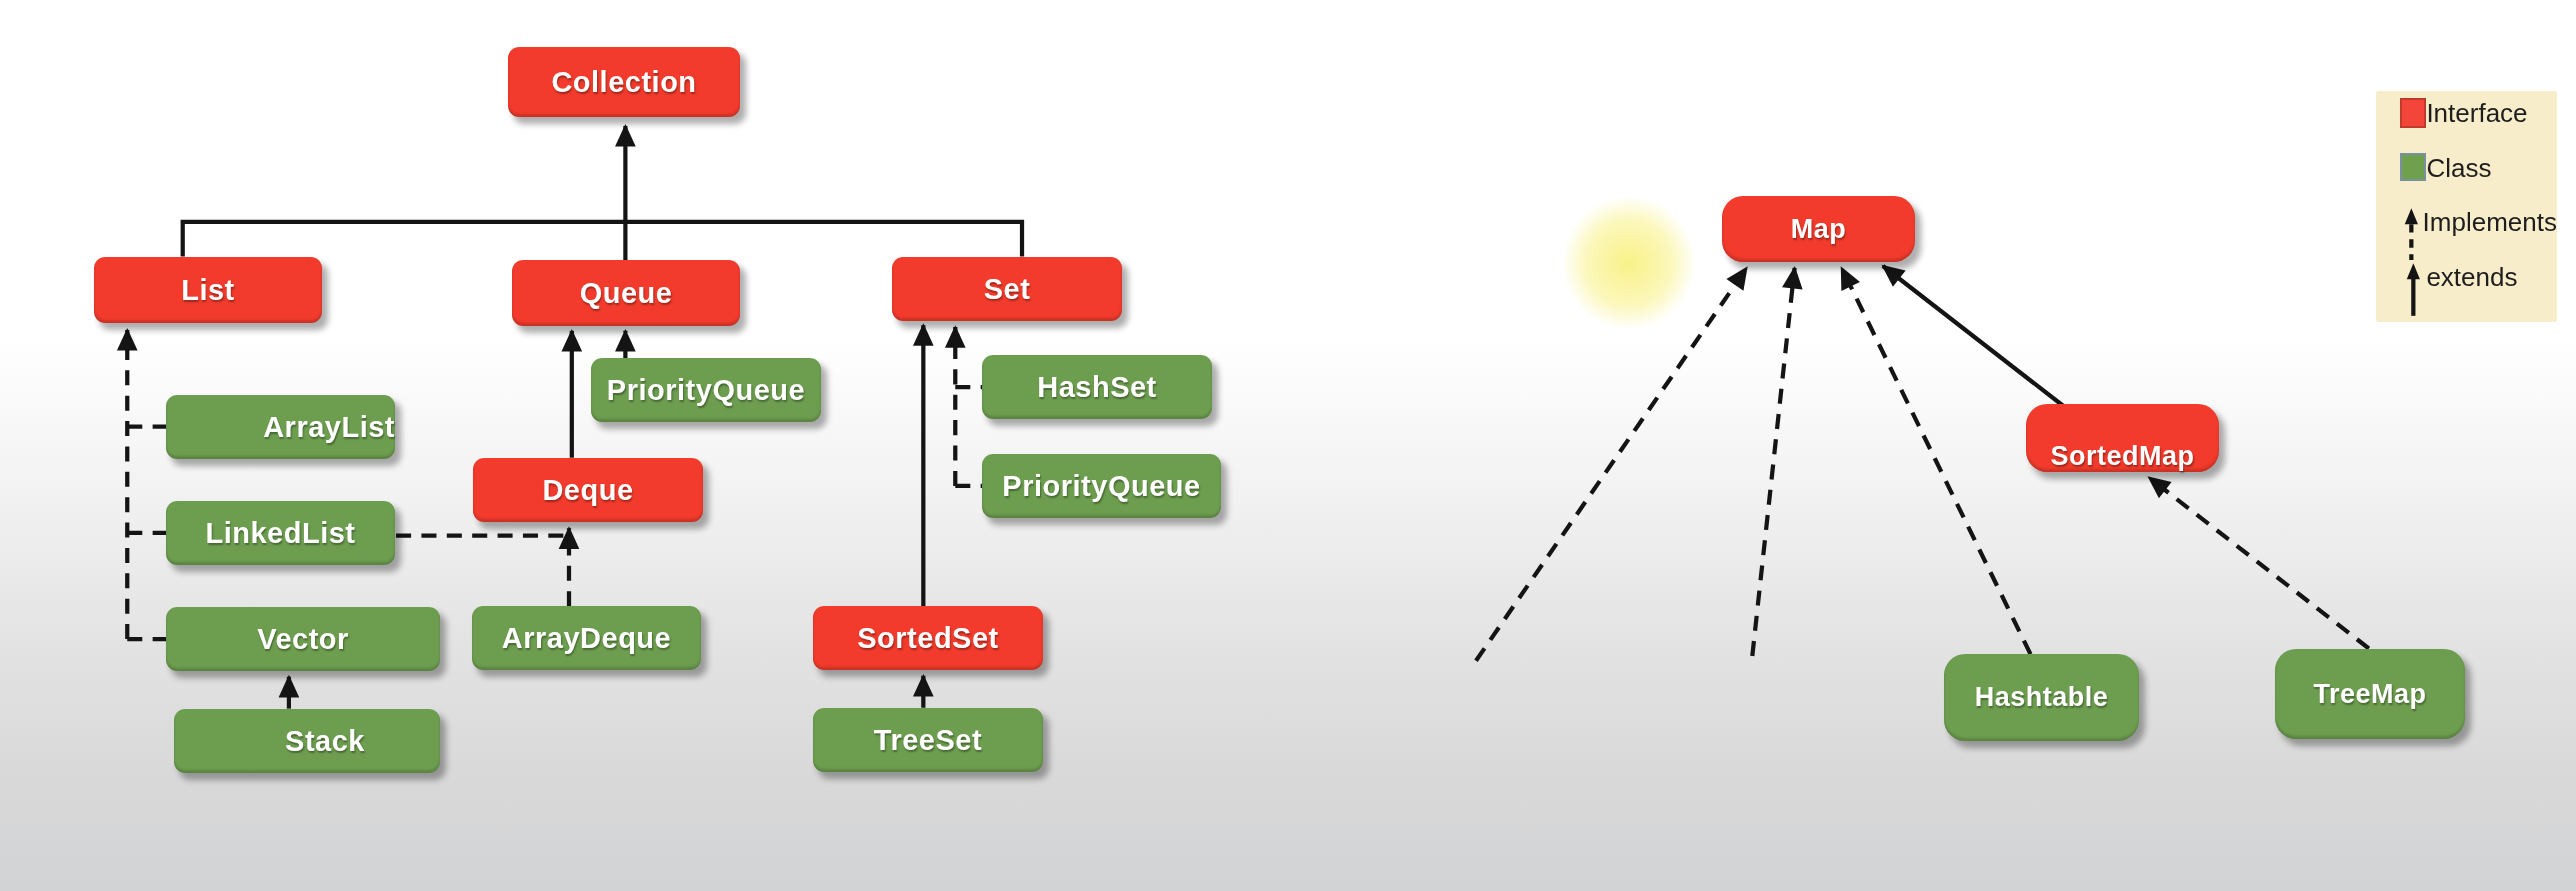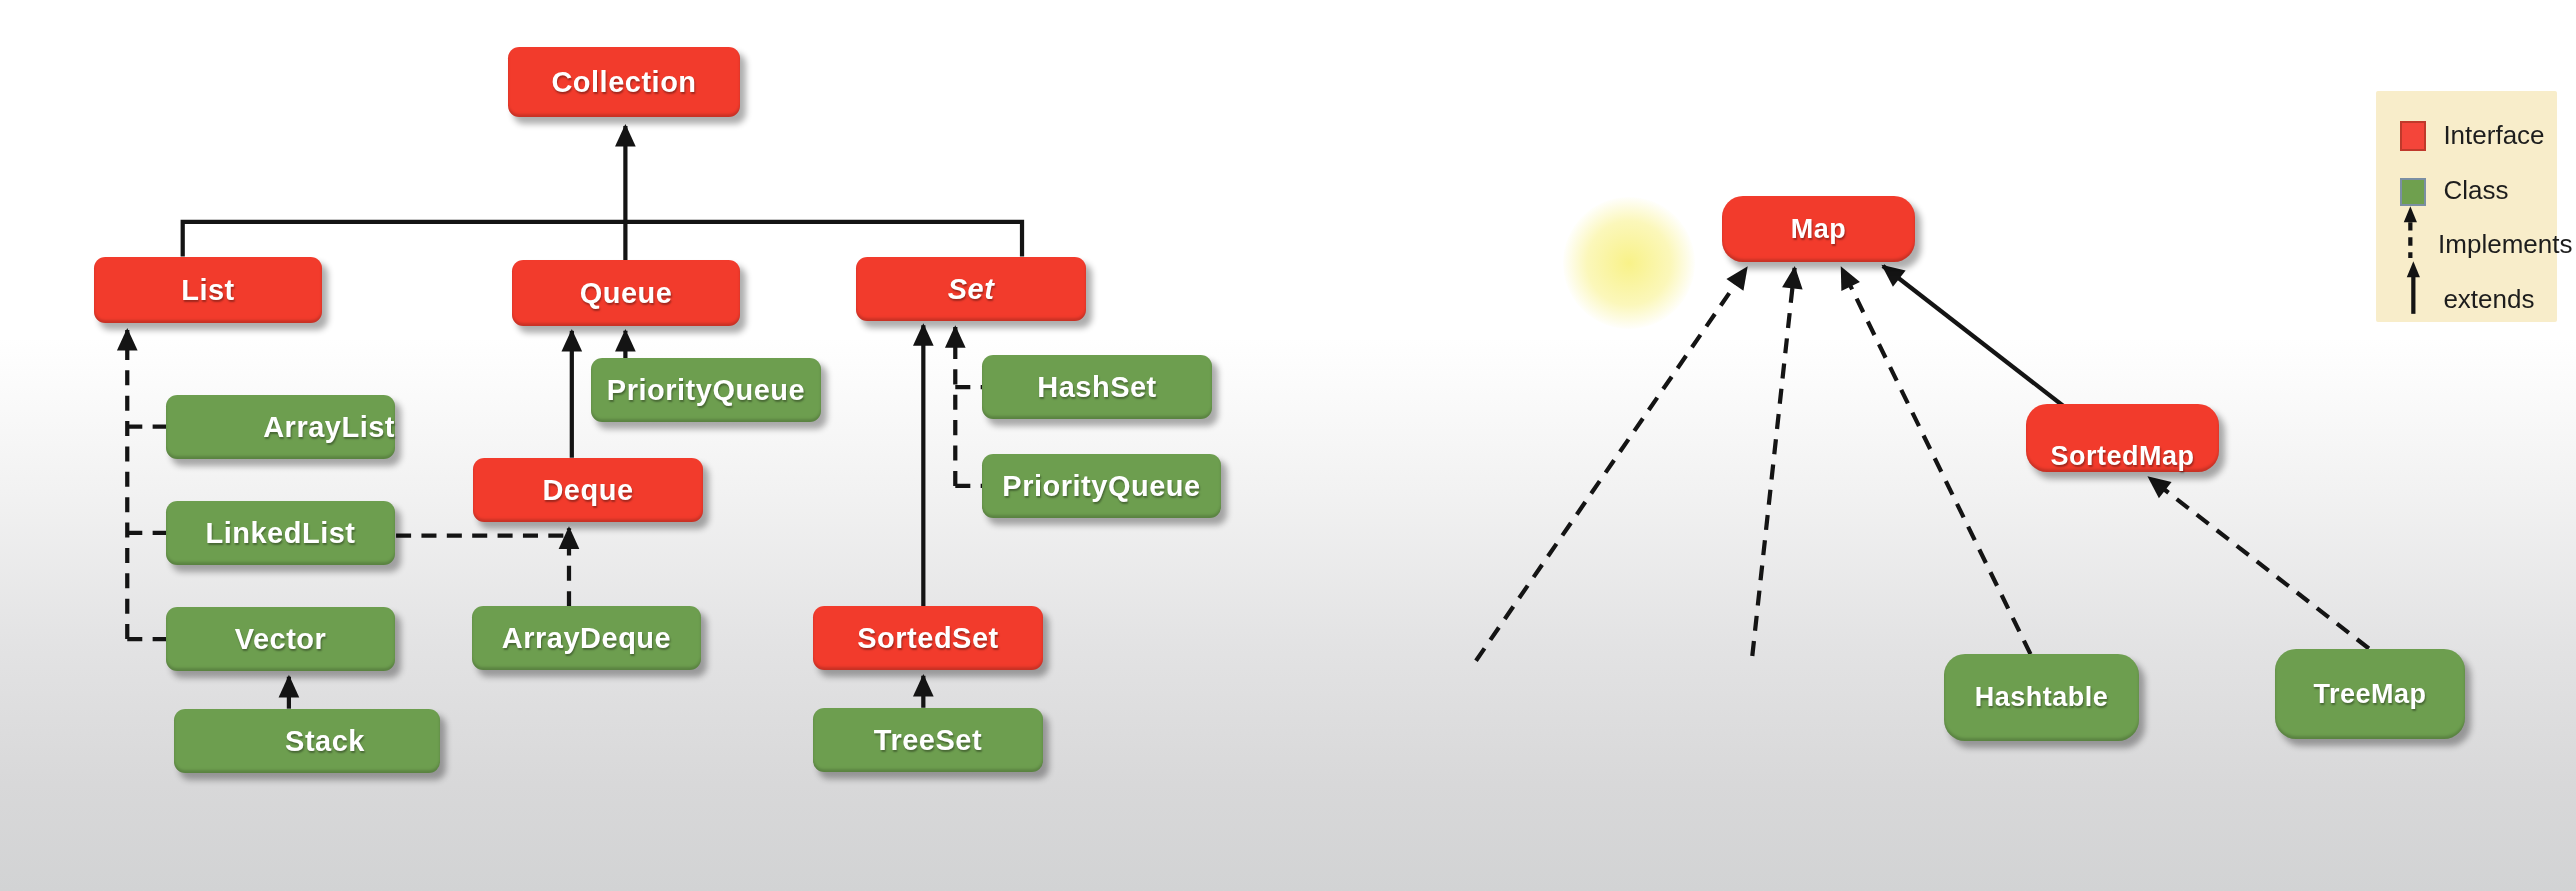--- a/index.html
+++ b/index.html
@@ -9,21 +9,21 @@
   svg.connectors{position:absolute;left:0;top:0;width:2576px;height:891px;}
   .glow{position:absolute;left:1563px;top:197px;width:132px;height:132px;border-radius:50%;
         background:radial-gradient(circle,rgba(248,241,130,0.95) 0%,rgba(248,241,130,0.55) 45%,rgba(248,241,130,0) 72%);}
   .node{position:absolute;border-radius:11.3px;display:flex;align-items:center;justify-content:center;
         color:#ffffff;font-weight:bold;font-size:29px;letter-spacing:0.5px;
         box-shadow:5.6px 6.6px 6.6px rgba(0,0,0,0.32), inset 0 -2.8px 2.8px rgba(0,0,0,0.18);
         text-shadow:0.9px 1.9px 1.9px rgba(0,0,0,0.35);}
   .node.small{font-size:27px;border-radius:21px;}
   .legend{position:absolute;left:2376px;top:91px;width:181px;height:231px;border-radius:1.9px;
           display:flex;flex-direction:column;justify-content:space-evenly;padding:5.6px 0 5.6px 24.4px;box-sizing:border-box;}
-  .legend-row{display:flex;align-items:flex-end;gap:17px;height:53px;}
+  .legend-row{display:flex;align-items:flex-start;height:53px;}
   .legend-swatch{width:26px;height:30px;box-sizing:border-box;}
   .legend-label{font-size:26px;color:#1d1d1d;}
   .legend-icon{display:flex;align-items:center;justify-content:center;width:26px;}
 </style>
 </head>
 <body>
 
 <div class="stage">
 
   <div class="glow"></div>
@@ -73,30 +73,30 @@
 
   <div class="node" style="left: 508px; top: 47px; width: 232px; height: 70px; background: rgb(242, 59, 44);">
       <span>Collection</span>
     </div>
   <div class="node" style="left: 94px; top: 257px; width: 228px; height: 66px; background: rgb(242, 59, 44);">
       <span>List</span>
     </div>
   <div class="node" style="left: 512px; top: 260px; width: 228px; height: 66px; background: rgb(242, 59, 44);">
       <span>Queue</span>
     </div>
-  <div class="node" style="left: 856px; top: 257px; width: 230px; height: 64px; background: rgb(242, 59, 44); font-style: italic;">
+  <div class="node" style="left: 892px; top: 257px; width: 230px; height: 64px; background: rgb(242, 59, 44);">
       <span>Set</span>
     </div>
   <div class="node" style="left: 166px; top: 395px; width: 229px; height: 64px; background: rgb(109, 158, 79); justify-content: flex-end;">
       <span>ArrayList</span>
     </div>
   <div class="node" style="left: 166px; top: 501px; width: 229px; height: 64px; background: rgb(109, 158, 79);">
       <span>LinkedList</span>
     </div>
-  <div class="node" style="left: 166px; top: 607px; width: 229px; height: 64px; background: rgb(109, 158, 79);">
+  <div class="node" style="left: 166px; top: 607px; width: 274px; height: 64px; background: rgb(109, 158, 79);">
       <span>Vector</span>
     </div>
   <div class="node" style="left: 174px; top: 709px; width: 230px; height: 64px; background: rgb(109, 158, 79); padding-left: 36px;">
       <span>Stack</span>
     </div>
   <div class="node" style="left: 591px; top: 358px; width: 230px; height: 64px; background: rgb(109, 158, 79);">
       <span>PriorityQueue</span>
     </div>
   <div class="node" style="left: 473px; top: 458px; width: 230px; height: 64px; background: rgb(242, 59, 44);">
       <span>Deque</span>

